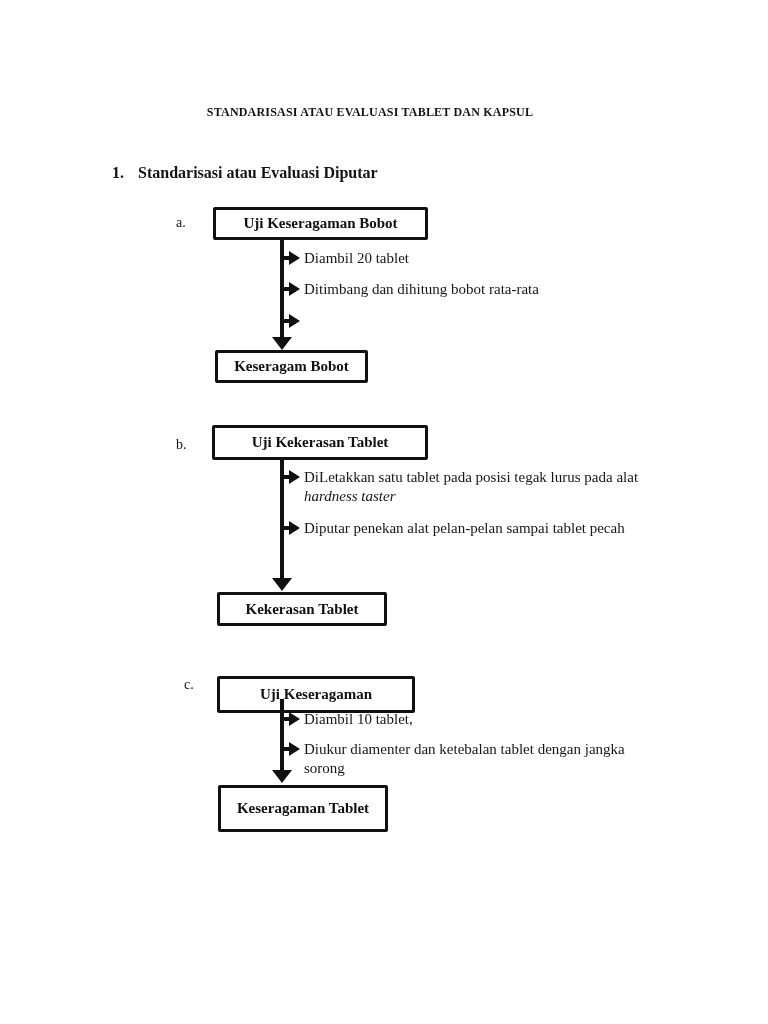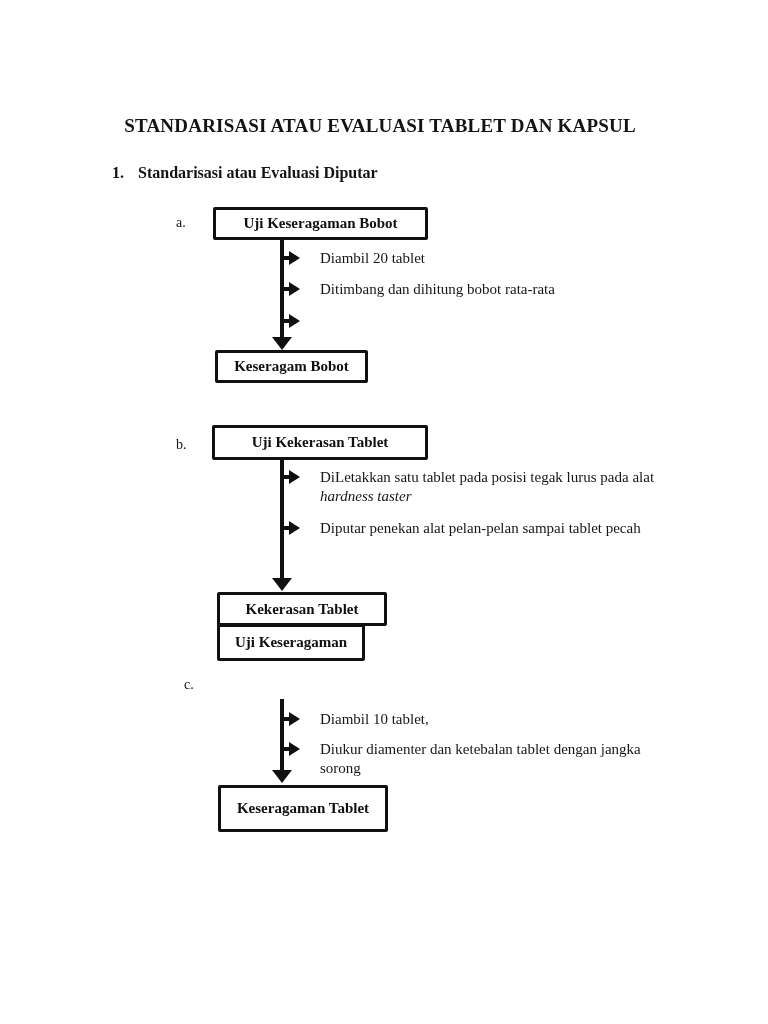--- a/index.html
+++ b/index.html
@@ -1,22 +1,22 @@
 <!DOCTYPE html>
 <html><head>
 <meta charset="utf-8">
 <style>
   html,body{margin:0;padding:0;background:#ffffff;}
   .canvas{
     position:relative;width:768px;height:1024px;background:#ffffff;overflow:hidden;
     font-family:"Liberation Serif", serif;color:#161616;
   }
   .doc-title{
-    position:absolute;left:100px;top:101px;width:532px;margin:14px;
-    font-size:19px;font-weight:bold;text-align:center;letter-spacing:.2px;
+    position:absolute;left:100px;top:101px;width:532px;margin:4px;
+    font-size:12px;font-weight:bold;text-align:center;letter-spacing:.2px;
     white-space:nowrap;color:#141414;
   }
   .heading{
     position:absolute;left:112px;top:164px;display:flex;gap:14px;
     font-size:16px;font-weight:bold;color:#141414;white-space:nowrap;
   }
   .flow-label{position:absolute;font-size:14px;color:#141414;}
   .fbox{
     position:absolute;box-sizing:border-box;background:#ffffff;
     border:3.5px solid #101010;border-radius:2px;
@@ -29,21 +29,21 @@
     border-left:10px solid transparent;border-right:10px solid transparent;
     border-top:13px solid #101010;
   }
   .step{position:absolute;display:flex;align-items:flex-start;}
   .sarrow{flex:none;position:relative;width:18px;height:16px;margin-top:1px;}
   .sarrow::before{content:"";position:absolute;left:0;top:6px;width:9px;height:3.5px;background:#101010;}
   .sarrow::after{
     content:"";position:absolute;left:7px;top:1px;width:0;height:0;
     border-left:11px solid #101010;border-top:7px solid transparent;border-bottom:7px solid transparent;
   }
-  .step-text{font-size:15px;line-height:19px;margin-left:20px;color:#161616;}
+  .step-text{font-size:15px;line-height:19px;margin-left:4px;color:#161616;}
   .step-text span{display:block;white-space:nowrap;}
   .italic{font-style:italic;}
 </style>
 </head>
 <body>
 
 <div class="canvas">
 
   <h1 class="doc-title">STANDARISASI ATAU EVALUASI TABLET DAN KAPSUL</h1>
 
@@ -90,21 +90,21 @@
   <div class="step" style="left:282px;top:519px">
     <span class="sarrow"></span>
     <span class="step-text">
         <span>Diputar penekan alat pelan-pelan sampai tablet pecah</span>
       </span>
   </div>
 
   <div class="fbox" style="left:217px;top:592px;width:170px;height:34px">Kekerasan Tablet</div>
 
   <div class="flow-label" style="left:184px;top:677px">c.</div>
-  <div class="fbox" style="left:217px;top:624px;width:148px;height:37px">Uji Keseragaman</div>
+  <div class="fbox" style="left:217px;top:676px;width:198px;height:37px">Uji Keseragaman</div>
   <div class="vline" style="left:280px;top:699px;height:71px"></div>
   <div class="varrow" style="left:272px;top:770px"></div>
 
   <div class="step" style="left:282px;top:710px">
     <span class="sarrow"></span>
     <span class="step-text">
         <span>Diambil 10 tablet,</span>
       </span>
   </div>
   <div class="step" style="left:282px;top:740px">

